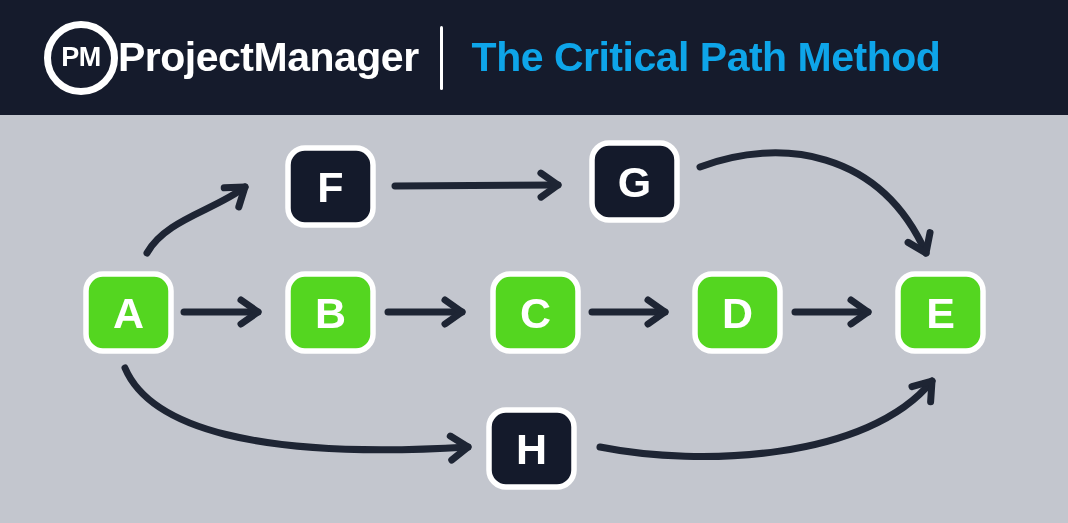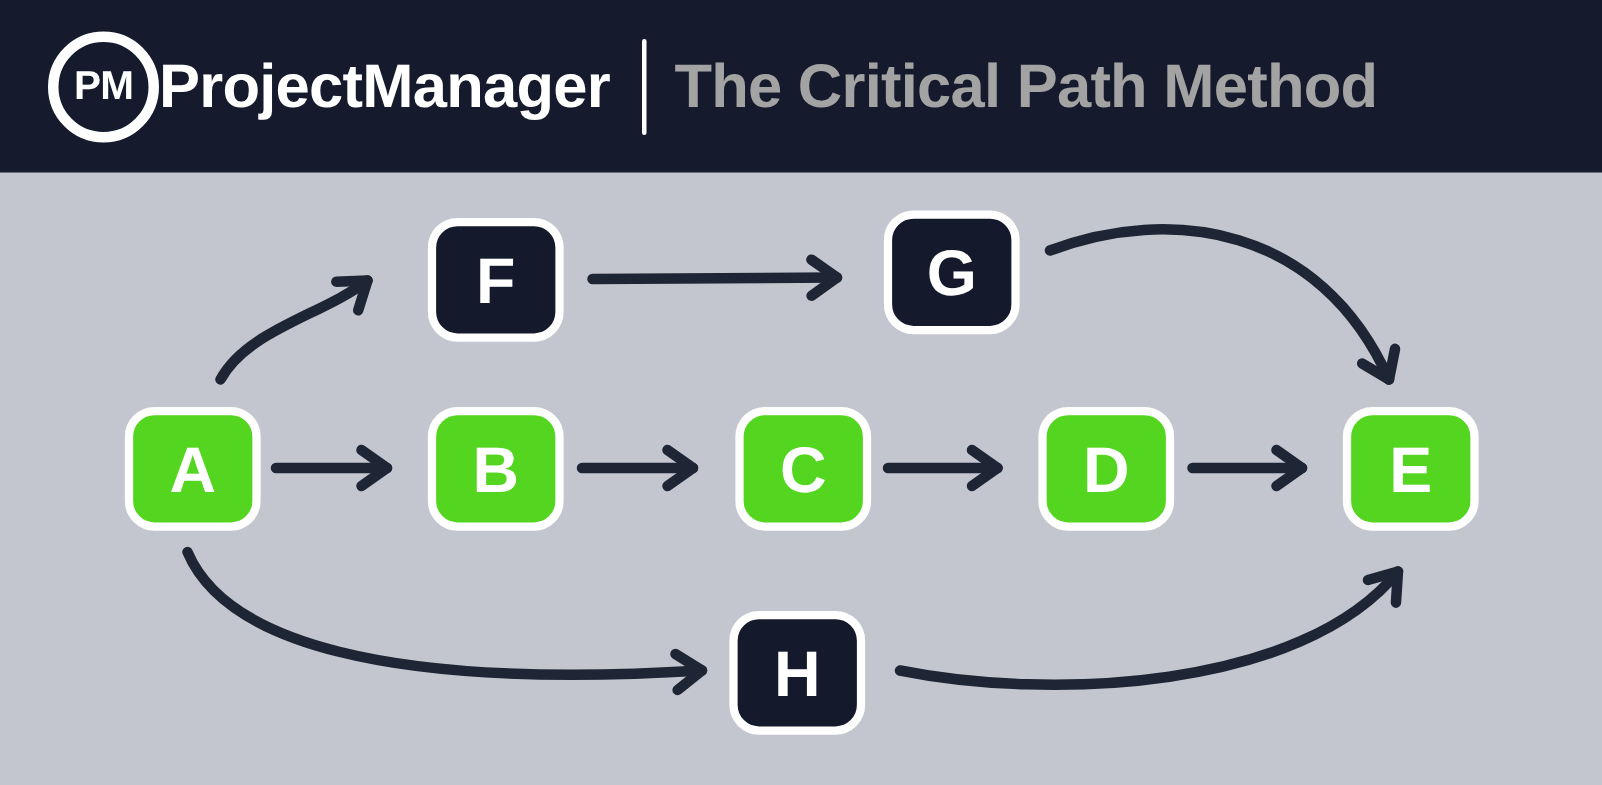--- a/index.html
+++ b/index.html
@@ -14,21 +14,21 @@
     overflow: hidden;
     background: var(--body-bg, #c3c6ce);
   }
   header {
     display: flex;
     align-items: center;
     width: 100%;
     height: 115px;
     background: var(--header-bg, #151b2c);
     box-sizing: border-box;
-    padding-left: 32px;
+    padding-left: 44px;
   }
   .logo {
     width: 60px;
     height: 60px;
     border: 7px solid #fff;
     border-radius: 50%;
     display: flex;
     align-items: center;
     justify-content: center;
     flex: 0 0 auto;
@@ -48,25 +48,26 @@
   }
   .hdr-divider {
     width: 3px;
     height: 64px;
     background: #fff;
     border-radius: 2px;
     margin: 0 19px 0 21px;
     flex: 0 0 auto;
   }
   .title {
-    color: #a3a3a3;
+    color: #0ea5e9;
     font-weight: 700;
     font-size: 41px;
     letter-spacing: -0.5px;
     white-space: nowrap;
+    margin-left: 10px;
   }
   main {
     position: relative;
     width: 1068px;
     height: 408px;
   }
   svg { display: block; }
   .edge {
     fill: none;
     stroke: var(--arrow, #1e2534);

